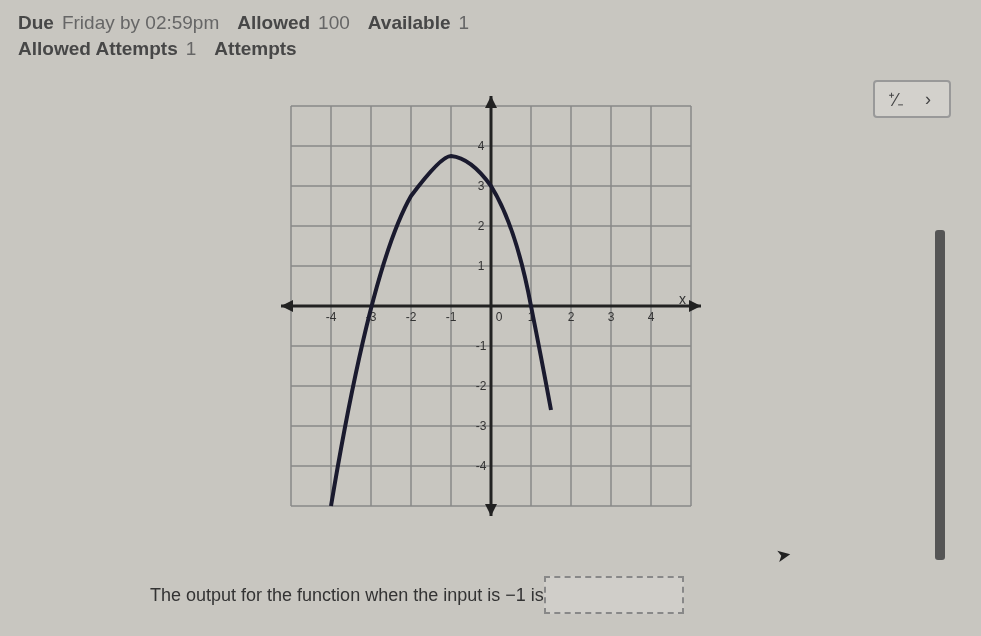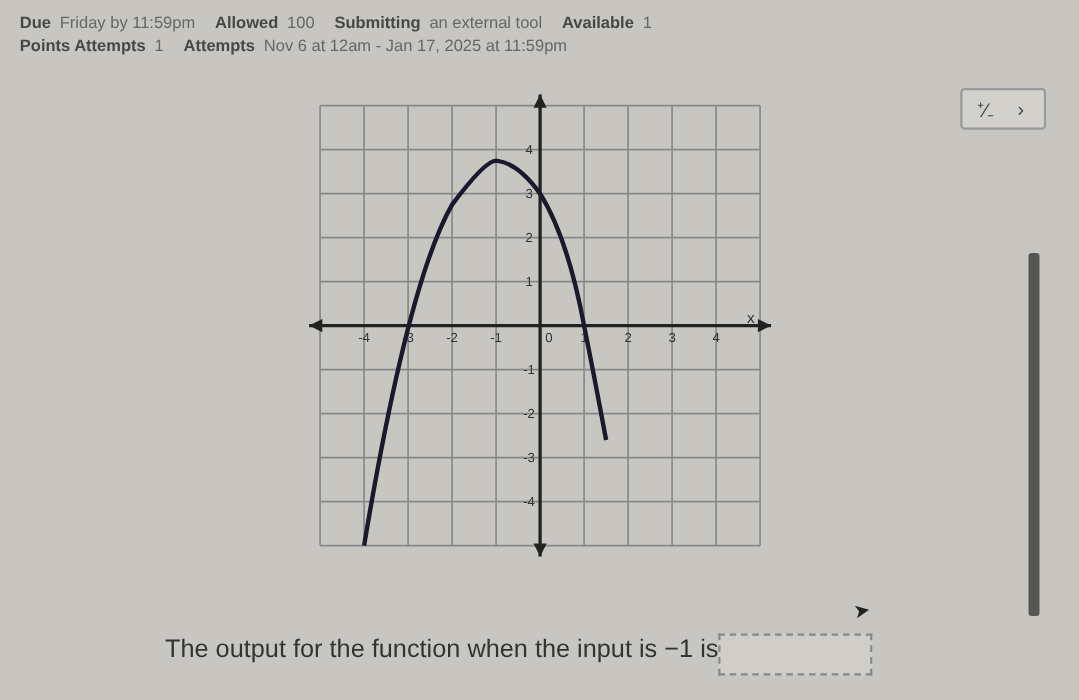--- a/index.html
+++ b/index.html
@@ -7,21 +7,21 @@
       width: 981px;
       height: 636px;
       font-family: -apple-system, Helvetica, Arial, sans-serif;
       background: #c8c6c0;
       position: relative;
       overflow: hidden;
     }
     .header {
       padding: 12px 18px;
       color: #555;
-      font-size: 15px;
+      font-size: 19px;
       filter: blur(0.5px);
     }
     .header-row {
       display: flex;
       gap: 18px;
       flex-wrap: wrap;
       margin-bottom: 4px;
     }
     .header-label { font-weight: 600; color: #474747; }
     .header-value { color: #666; }
@@ -59,23 +59,23 @@
       justify-content: center;
       color: #444;
       font-size: 18px;
       cursor: pointer;
     }
     .question {
       position: absolute;
       bottom: 22px;
       left: 150px;
       display: flex;
-      align-items: flex-start;
+      align-items: center;
       color: #333;
-      font-size: 23px;
+      font-size: 18px;
       filter: blur(0.4px);
     }
     .answer-box {
       width: 140px;
       height: 38px;
       border: 2px dashed #888;
       background: rgba(255,255,255,0.15);
     }
     .cursor-icon {
       position: absolute;
@@ -95,43 +95,38 @@
       border-radius: 3px;
     }
   </style>
 </head>
 <body>
 
 <div class="header">
   <div class="header-row">
     <span class="header-pair">
       <span class="header-label">Due</span>
-      <span class="header-value">Friday by 11:59pm</span>
+      <span class="header-value">Friday by 02:59pm</span>
     </span>
     <span class="header-pair">
       <span class="header-label">Allowed</span>
       <span class="header-value">100</span>
     </span>
     <span class="header-pair">
-      <span class="header-label">Submitting</span>
-      <span class="header-value">an external tool</span>
-    </span>
-    <span class="header-pair">
       <span class="header-label">Available</span>
       <span class="header-value">1</span>
     </span>
   </div>
   <div class="header-row">
     <span class="header-pair">
-      <span class="header-label">Points Attempts</span>
+      <span class="header-label">Allowed Attempts</span>
       <span class="header-value">1</span>
     </span>
     <span class="header-pair">
       <span class="header-label">Attempts</span>
-      <span class="header-value">Nov 6 at 12am - Jan 17, 2025 at 11:59pm</span>
     </span>
   </div>
 </div>
 
 <div class="main">
   <div class="graph-wrap">
     <svg class="graph" viewBox="0 0 440 440">
 
       <g stroke="#888" stroke-width="1.5">
         <line x1="20" y1="20" x2="420" y2="20"></line>

